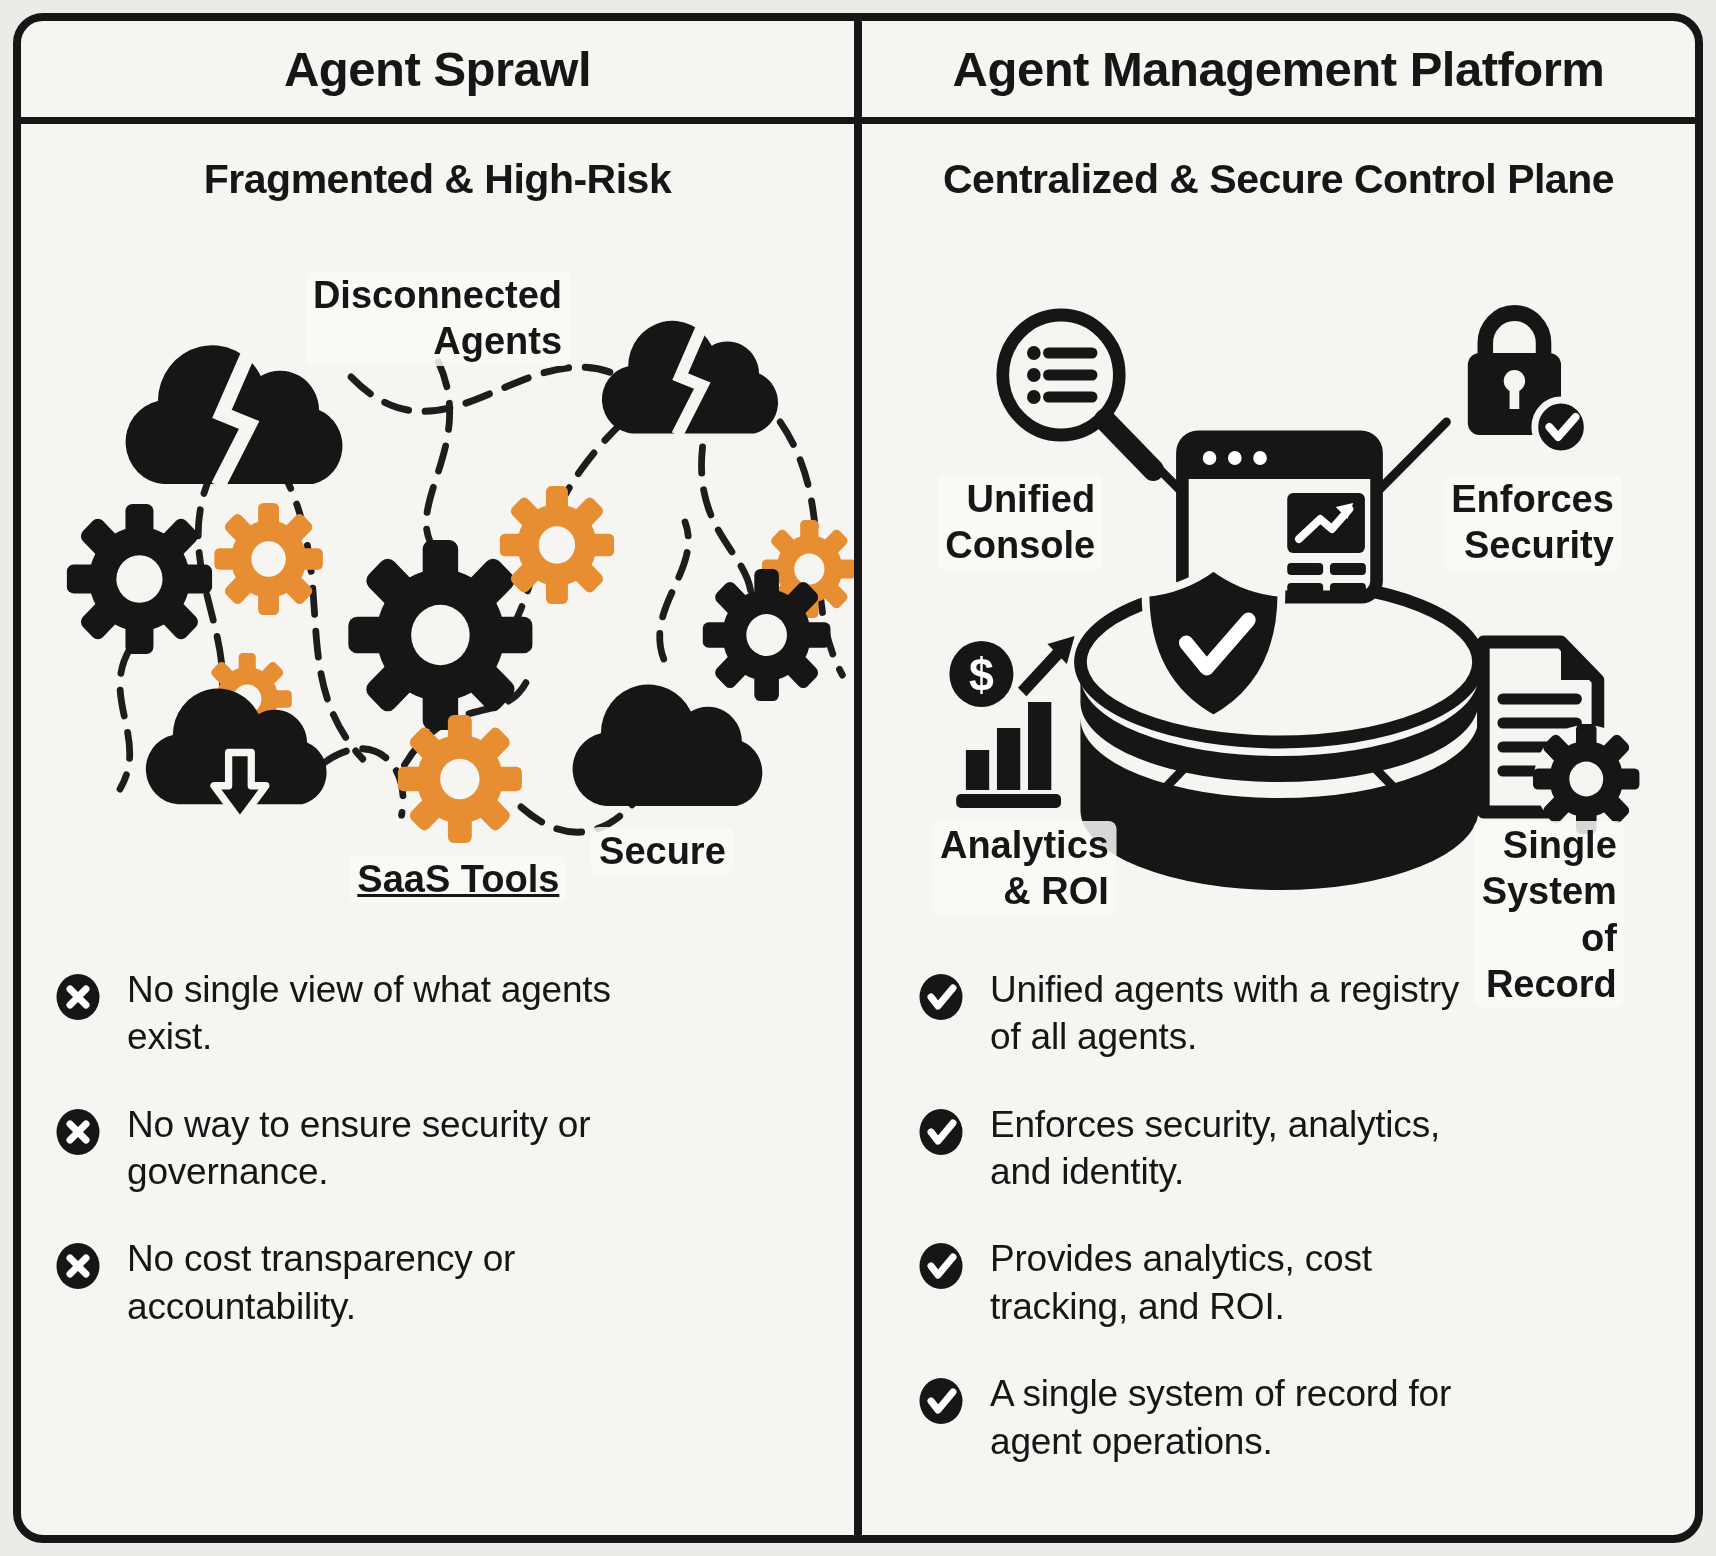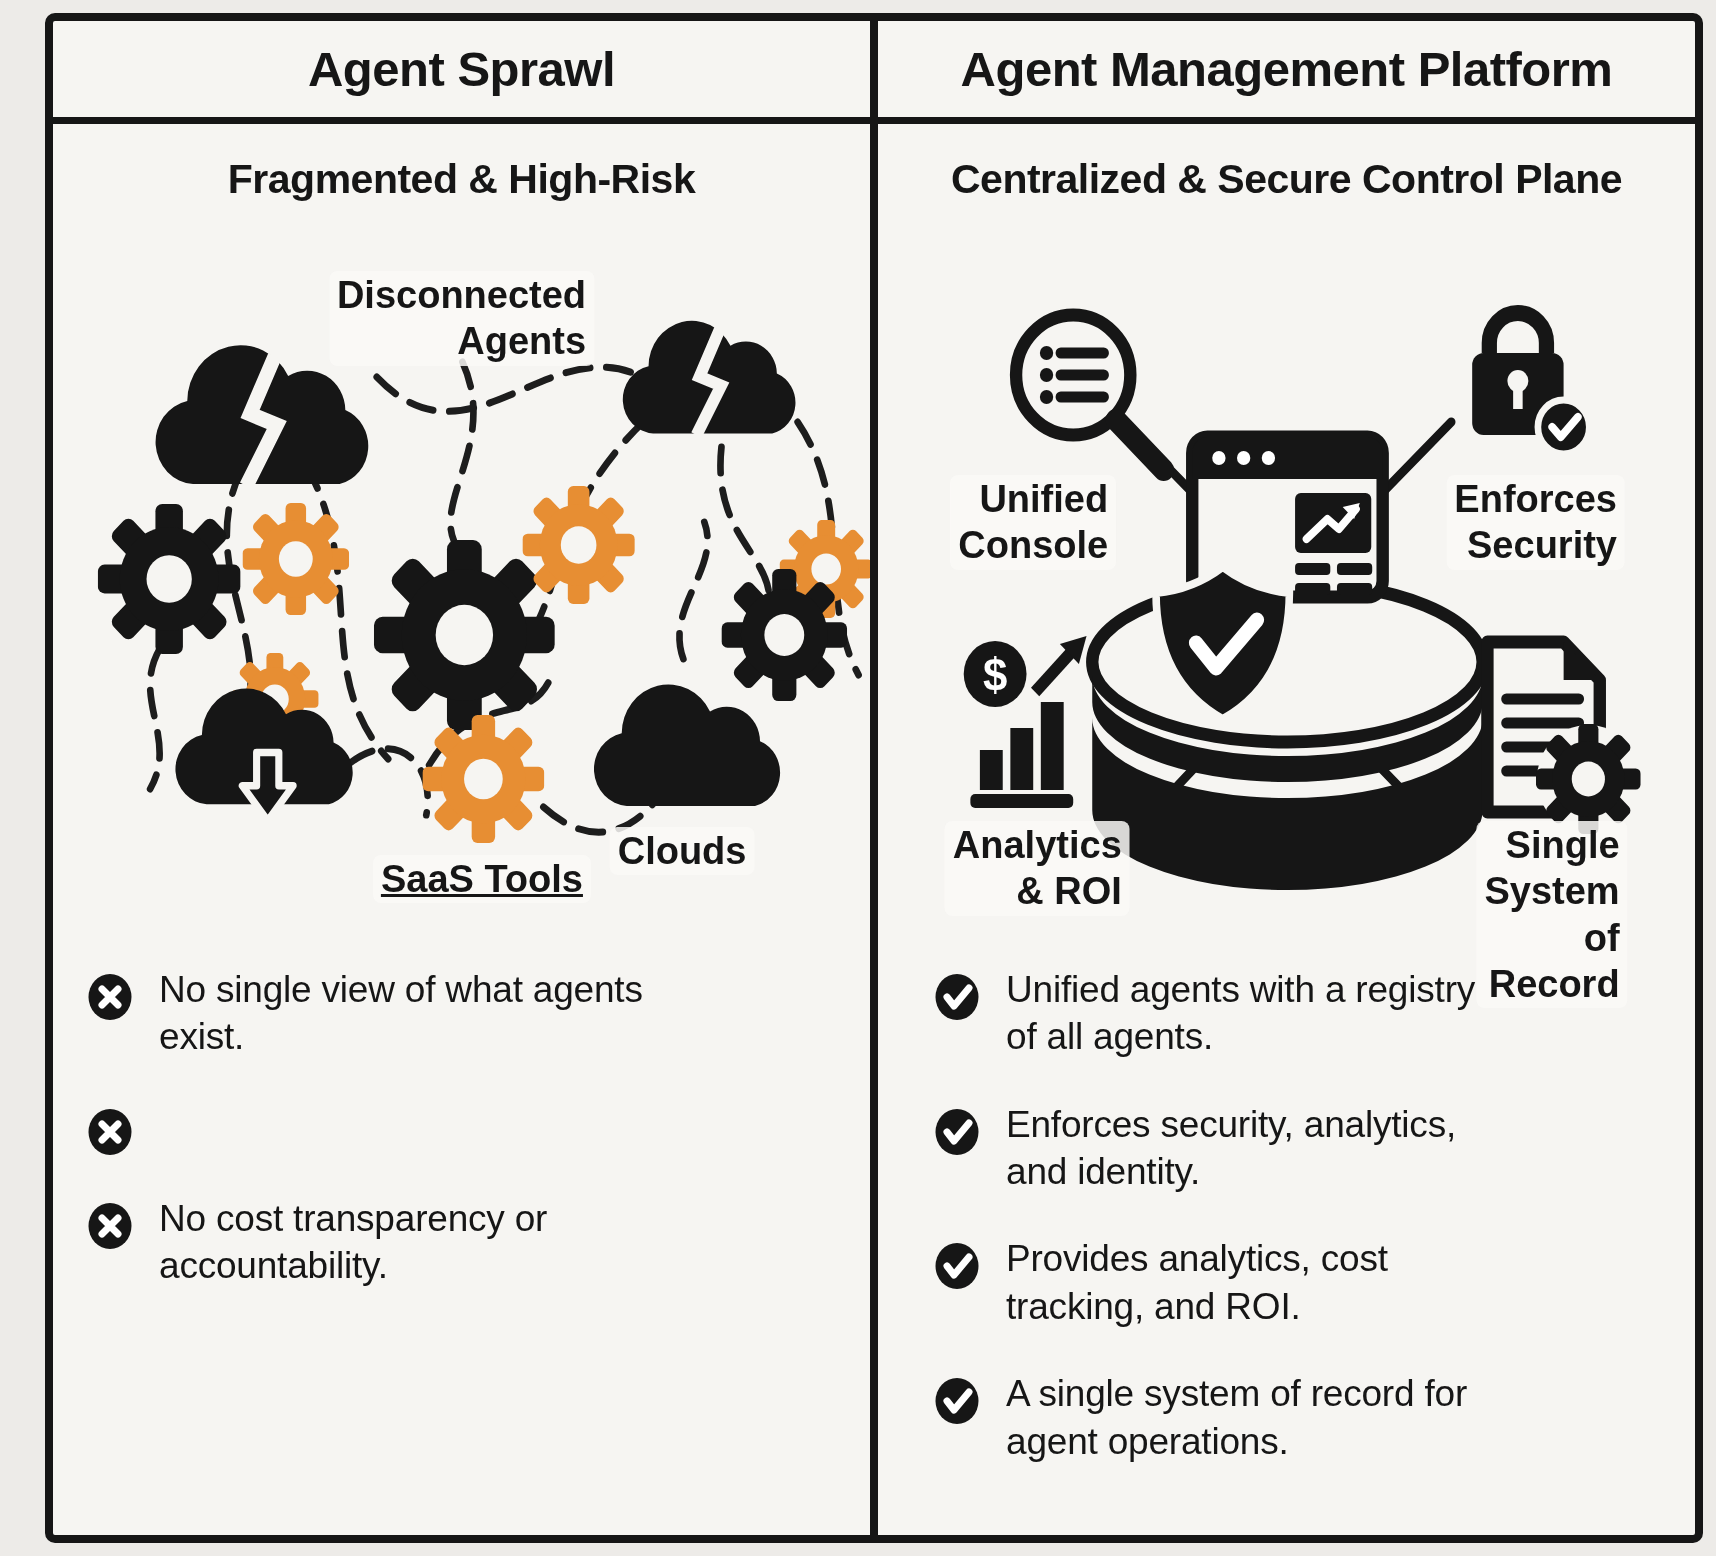--- a/index.html
+++ b/index.html
@@ -14,24 +14,23 @@
     background:var(--page-bg);
     font-family:"Liberation Sans","DejaVu Sans",sans-serif;
     color:var(--ink);
     position:relative;
     overflow:hidden;
   }
   .panel{
     position:absolute; inset:13px;
     background:var(--panel-bg);
     border:8px solid var(--ink);
-    border-radius:10px;
+    border-radius:30px;
     display:flex;
     overflow:hidden;
-    margin-left:32px;
   }
   .col{flex:1 1 0; display:flex; flex-direction:column; min-width:0;}
   .col.left{border-right:8px solid var(--ink);}
   .col-header{
     height:103px;
     border-bottom:7px solid var(--ink);
     display:flex; align-items:center; justify-content:center;
     font-size:49px; font-weight:700; letter-spacing:-0.5px;
   }
   .col-subtitle{
@@ -136,37 +135,39 @@
         <use href="#gear" x="493" y="279" width="118" height="118" class="f-or"></use>
         <use href="#gear" x="763" y="313" width="98" height="98" class="f-or"></use>
         <use href="#gear" x="702" y="362" width="132" height="132" class="f-ink"></use>
         <use href="#cloud-download" x="118" y="462" width="200" height="167" class="f-ink"></use>
         <use href="#gear" x="388" y="508" width="128" height="128" class="f-or"></use>
         <use href="#cloud" x="557" y="457" width="210" height="149" class="f-ink"></use>
       </svg>
       <div class="dlabel" style="left:50%;top:64px;">Disconnected
 Agents</div>
       <div class="dlabel" style="left:52.5%;top:648px;text-decoration:underline;">SaaS Tools</div>
-      <div class="dlabel" style="left:77%;top:620px;">Clouds</div>
+      <div class="dlabel" style="left:77%;top:620px;">Secure</div>
     </div>
 
     <div class="list">
       <div class="item">
         <svg class="bullet" viewBox="-23 -23 46 46">
           <ellipse rx="21.5" ry="23" class="f-ink"></ellipse>
           <path d="M-8 -8 L8 8 M8 -8 L-8 8" stroke="#fff" stroke-width="7" stroke-linecap="round" fill="none"></path>
         </svg>
         <div class="item-text">No single view of what agents
 exist.</div>
       </div>
       <div class="item">
         <svg class="bullet" viewBox="-23 -23 46 46">
           <ellipse rx="21.5" ry="23" class="f-ink"></ellipse>
           <path d="M-8 -8 L8 8 M8 -8 L-8 8" stroke="#fff" stroke-width="7" stroke-linecap="round" fill="none"></path>
         </svg>
+        <div class="item-text">No way to ensure security or
+governance.</div>
       </div>
       <div class="item">
         <svg class="bullet" viewBox="-23 -23 46 46">
           <ellipse rx="21.5" ry="23" class="f-ink"></ellipse>
           <path d="M-8 -8 L8 8 M8 -8 L-8 8" stroke="#fff" stroke-width="7" stroke-linecap="round" fill="none"></path>
         </svg>
         <div class="item-text">No cost transparency or
 accountability.</div>
       </div>
     </div>

